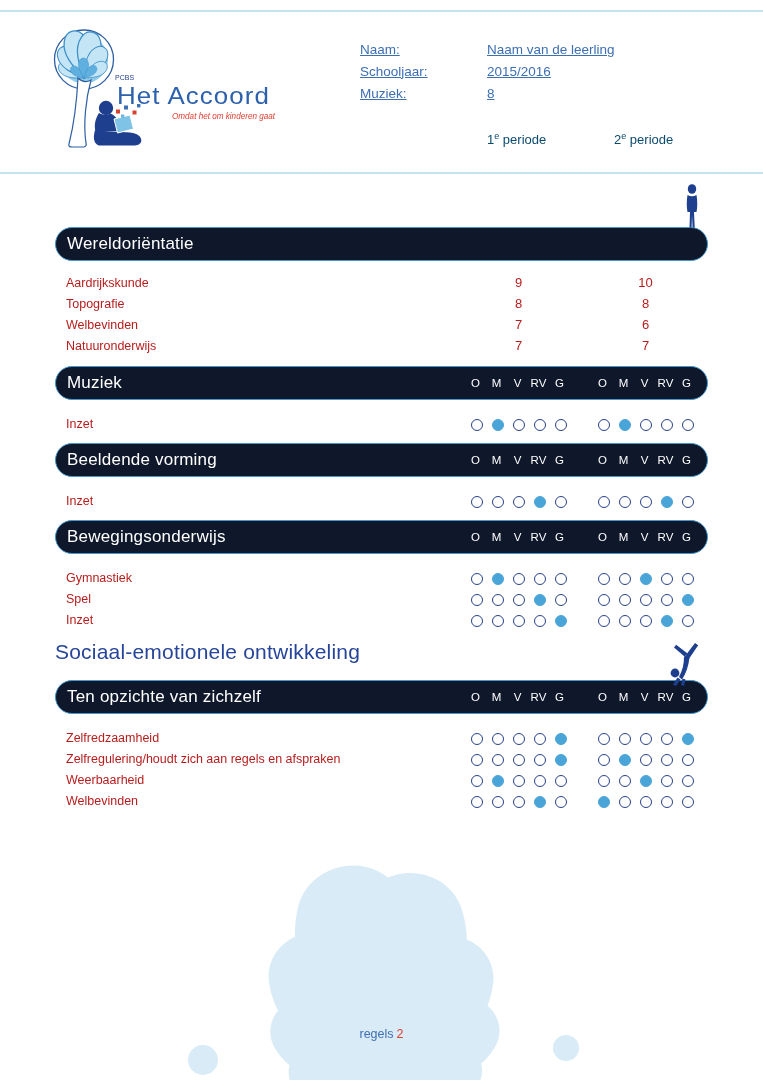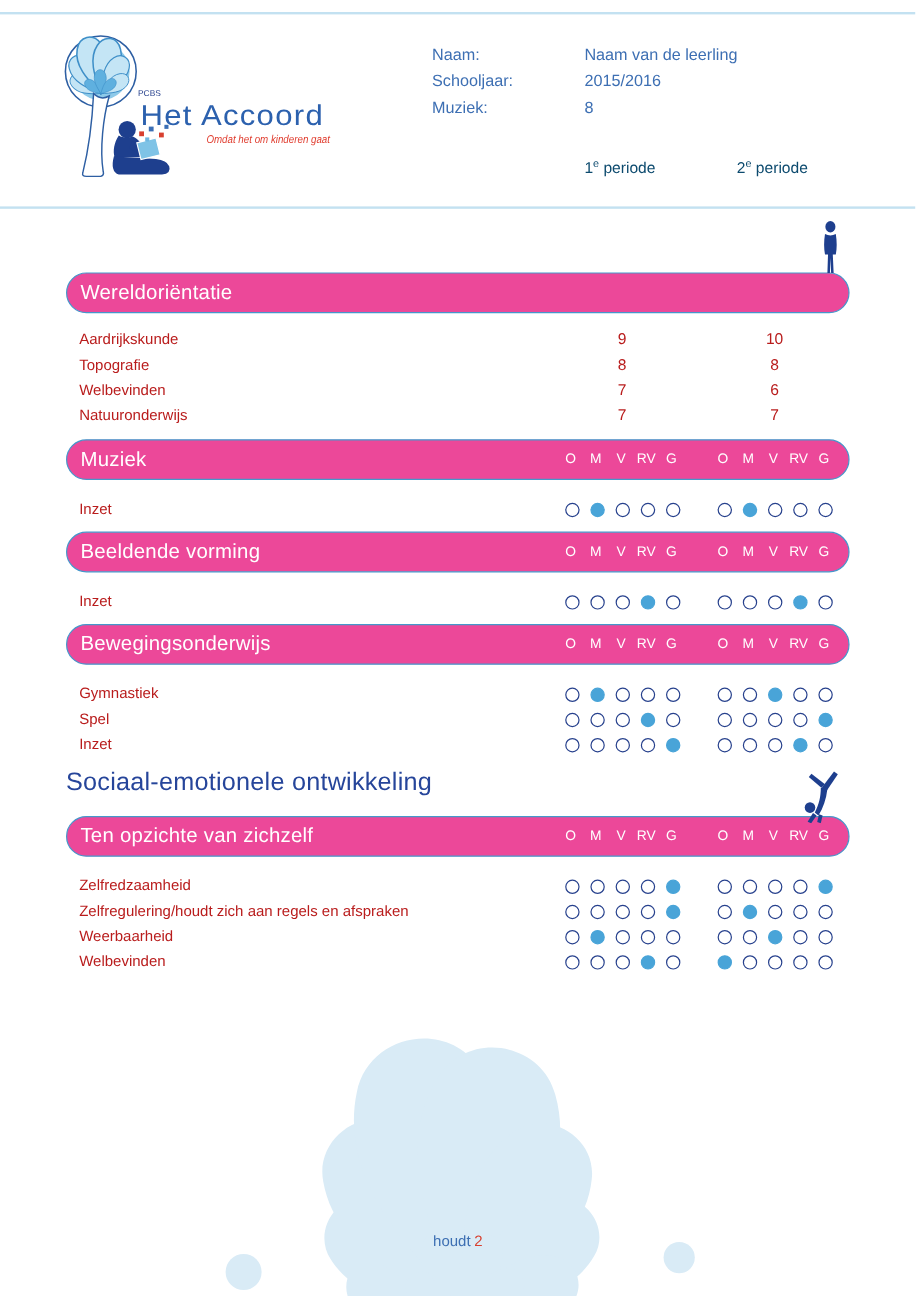--- a/index.html
+++ b/index.html
@@ -2,28 +2,28 @@
 <html><head>
 <meta charset="utf-8">
 <style>
   html,body{margin:0;padding:0;background:#ffffff;}
   .page{position:relative;width:763px;height:1080px;background:#ffffff;overflow:hidden;
         font-family:"Liberation Sans", sans-serif;}
   .hline{position:absolute;left:0;right:0;height:2px;background:#C3E1F1;}
   
   .logo{position:absolute;left:50px;top:26px;}
   .fields{position:absolute;left:360px;top:38px;font-size:13.5px;color:#3D6FB3;z-index:2;}
-  .frow{display:flex;height:22px;align-items:flex-start;}
+  .frow{display:flex;height:22px;align-items:center;text-decoration:underline;}
   .flabel{width:127px;}
   .period{position:absolute;top:131px;font-size:13px;color:#0c4a6e;z-index:2;}
   #period1{left:487px;} #period2{left:614px;}
   .period sup{font-size:9px;}
   
   .content{position:absolute;left:55px;top:227px;width:653px;z-index:2;}
-  .bar{height:34px;background:#ec4899;border:1px solid #4697CB;border-radius:17px;
+  .bar{height:34px;background:#0f172a;border:1px solid #4697CB;border-radius:17px;
        display:flex;align-items:center;color:#ffffff;box-sizing:border-box;}
   .bar-title{flex:1;font-size:17px;padding-left:11px;letter-spacing:.2px;white-space:nowrap;}
   .letters{width:105px;display:flex;flex:none;}
   .letters span{width:21px;text-align:center;font-size:11.5px;}
   .gap{width:22px;flex:none;}
   .endpad{width:10px;flex:none;}
   .rows{padding-top:8px;}
   .section .rows{padding-top:10px;}
   .row{display:flex;align-items:flex-end;height:21px;color:#b91c1c;font-size:12.5px;}
   .row-label{flex:1;padding-left:11px;white-space:nowrap;}
@@ -637,16 +637,16 @@
       <path transform="rotate(-68) scale(0.55)" d="M0,0 C18,-25 34,-55 22,-82 C14,-101 -14,-101 -22,-82 C-34,-55 -18,-25 0,0 Z"></path>
       <path transform="rotate(-23) scale(0.7)" d="M0,0 C18,-25 34,-55 22,-82 C14,-101 -14,-101 -22,-82 C-34,-55 -18,-25 0,0 Z"></path>
       <path transform="rotate(19) scale(0.65)" d="M0,0 C18,-25 34,-55 22,-82 C14,-101 -14,-101 -22,-82 C-34,-55 -18,-25 0,0 Z"></path>
       <path transform="rotate(64) scale(0.55)" d="M0,0 C18,-25 34,-55 22,-82 C14,-101 -14,-101 -22,-82 C-34,-55 -18,-25 0,0 Z"></path>
       <circle cx="-185" cy="-28" r="15"></circle>
       <circle cx="178" cy="-40" r="13"></circle>
     </g>
   </svg>
 
   <div class="pagina">
-    <span>houdt</span><span class="pagenum">2</span>
+    <span>regels</span><span class="pagenum">2</span>
   </div>
 
 </div>
 
 </body></html>

